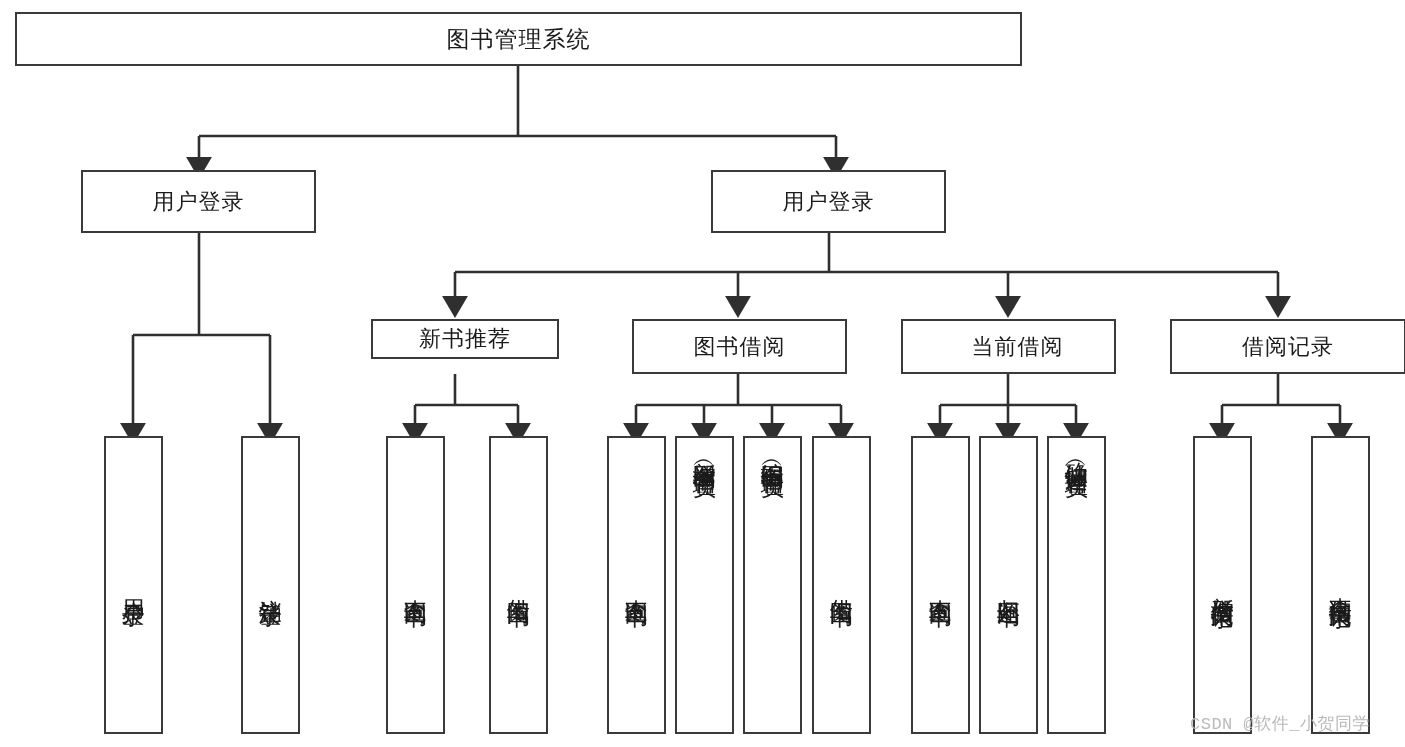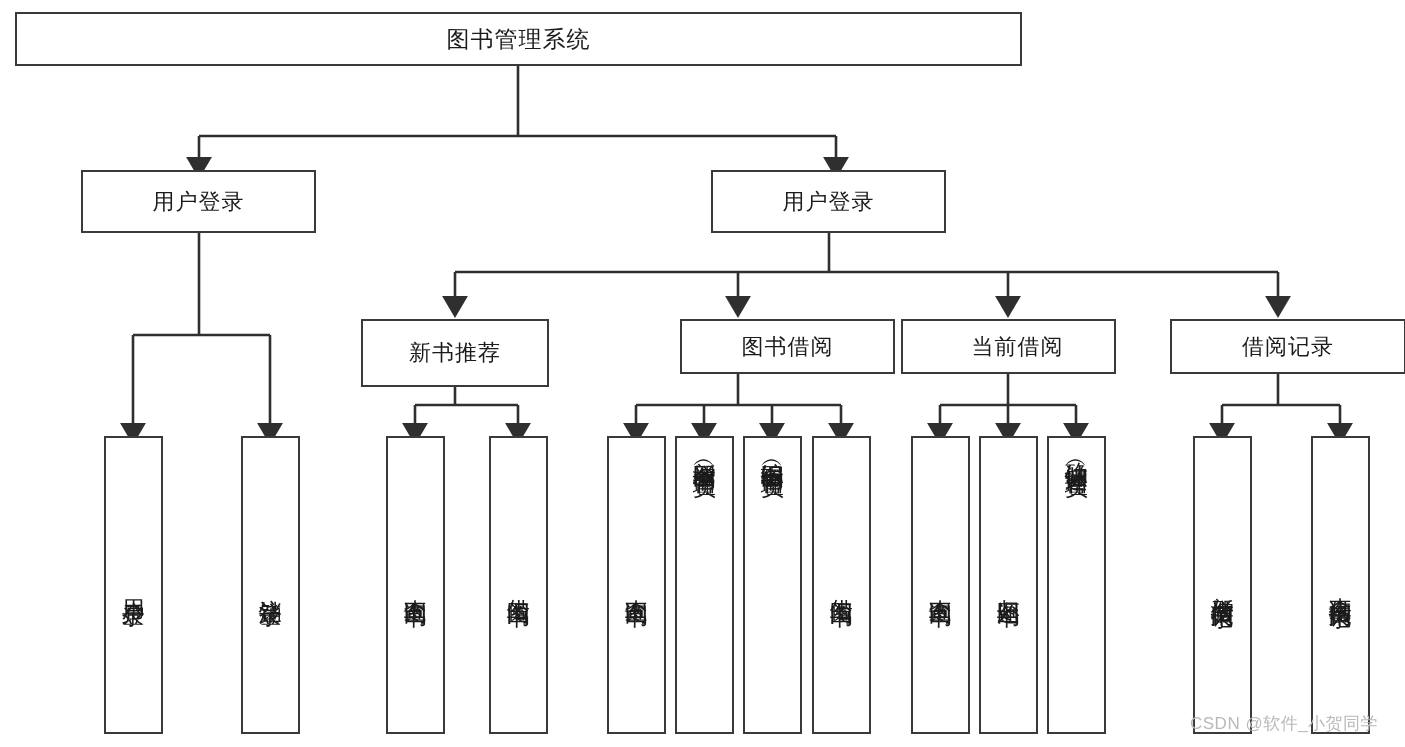--- a/index.html
+++ b/index.html
@@ -48,21 +48,21 @@
     letter-spacing:2px;
     white-space:nowrap;
   }
   #watermark{
     position:absolute;
     left:1190px;top:712px;
     font-size:17px;
     color:#b9b9b9;
     white-space:nowrap;
     letter-spacing:0.5px;
-    font-family:Liberation Sans, sans-serif;
+    font-family:Liberation Mono, monospace;
   }
 </style>
 </head>
 <body>
 
 <div id="stage">
 
   <svg id="wires" viewBox="0 0 1405 747" xmlns="http://www.w3.org/2000/svg">
     <defs>
       <marker id="arr" markerWidth="11" markerHeight="11" refX="1.2" refY="5" orient="auto" markerUnits="strokeWidth">
@@ -117,24 +117,24 @@
     <span class="label">图书管理系统</span>
   </div>
 
   <div class="node h" style="left:81px;top:170px;width:235px;height:63px;">
     <span class="label">用户登录</span>
   </div>
   <div class="node h" style="left:711px;top:170px;width:235px;height:63px;">
     <span class="label">用户登录</span>
   </div>
 
-  <div class="node h" style="left:361px;top:319px;width:188px;height:68px;">
+  <div class="node h" style="left:371px;top:319px;width:188px;height:40px;">
     <span class="label">新书推荐</span>
   </div>
-  <div class="node h" style="left:632px;top:319px;width:215px;height:55px;margin-left:48px;">
+  <div class="node h" style="left:632px;top:319px;width:215px;height:55px;">
     <span class="label">图书借阅</span>
   </div>
   <div class="node h" style="left:901px;top:319px;width:215px;height:55px;padding-left:18px;">
     <span class="label">当前借阅</span>
   </div>
   <div class="node h" style="left:1170px;top:319px;width:236px;height:55px;">
     <span class="label">借阅记录</span>
   </div>
 
   <div class="node v mid" style="left:104px;top:436px;width:59px;height:298px;">

